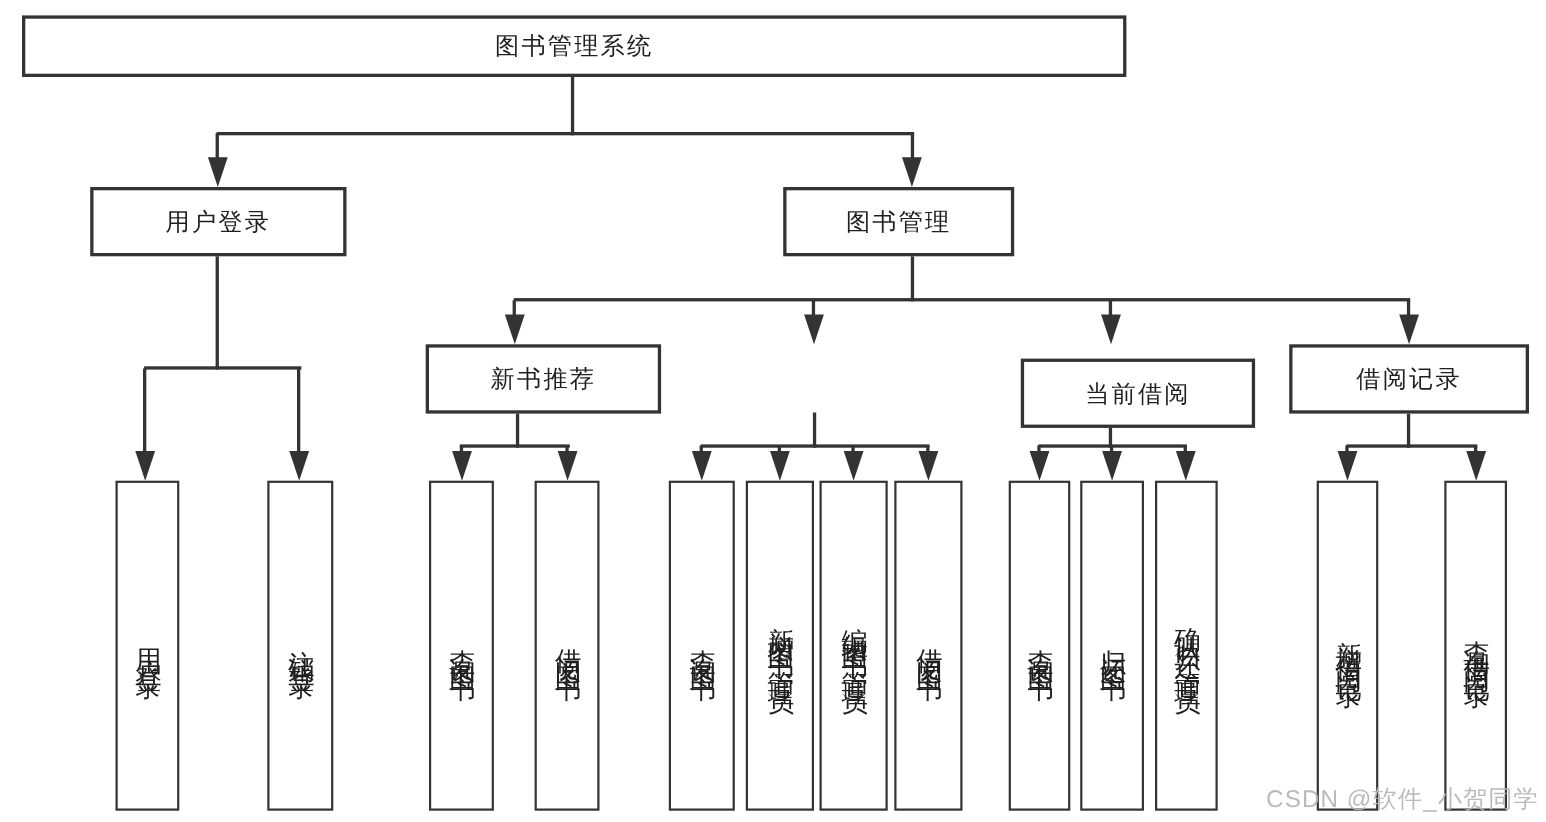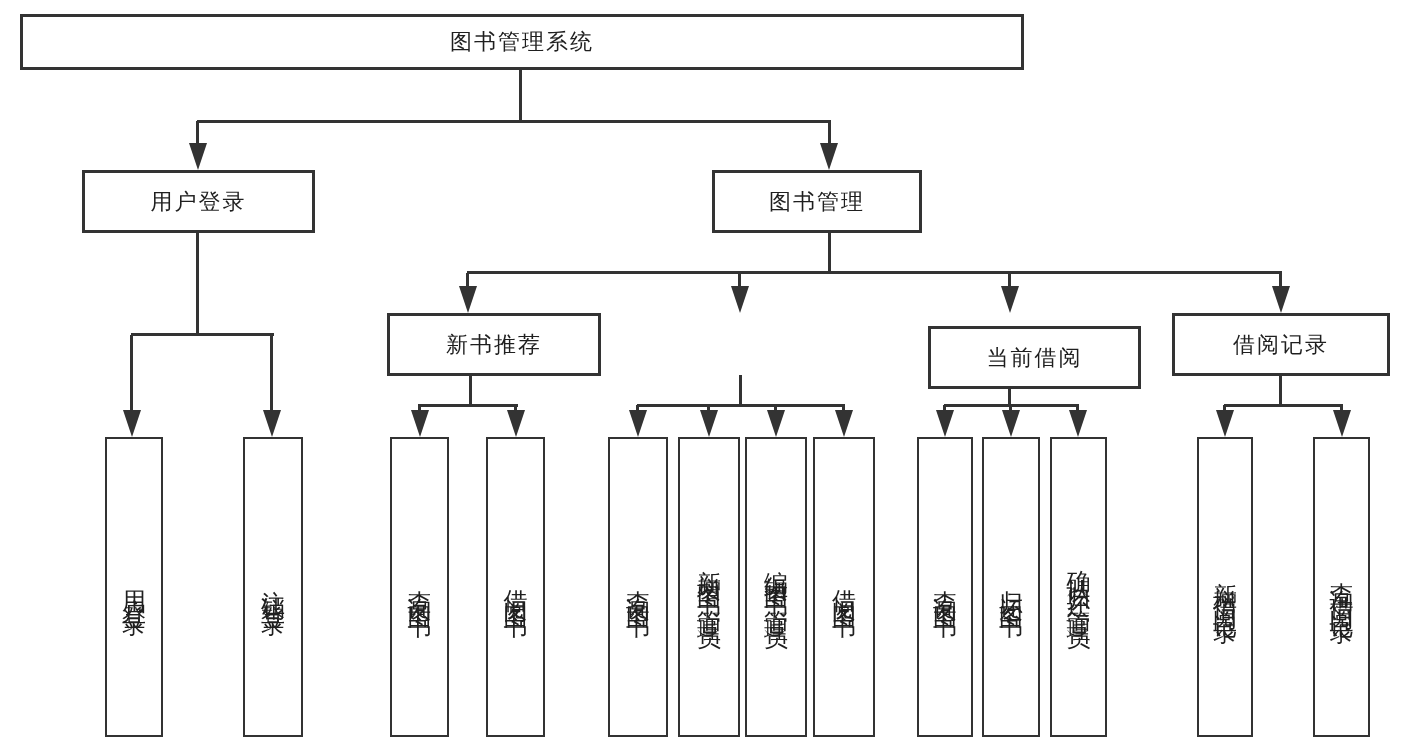--- a/index.html
+++ b/index.html
@@ -158,14 +158,15 @@
   <div class="arrowhead" style="left:1002px; top:410px;"></div>
   <div class="arrowhead" style="left:1069px; top:410px;"></div>
 
   <div class="line" style="left:1279px; top:375px; width:3px; height:32px;"></div>
   <div class="line" style="left:1224px; top:404px; width:119px; height:3px;"></div>
   <div class="line" style="left:1223px; top:405px; width:3px; height:8px;"></div>
   <div class="line" style="left:1340px; top:405px; width:3px; height:8px;"></div>
   <div class="arrowhead" style="left:1216px; top:410px;"></div>
   <div class="arrowhead" style="left:1333px; top:410px;"></div>
 
+  <div class="watermark">CSDN @软件_小贺同学</div>
 
 </div>
 
 </body></html>

